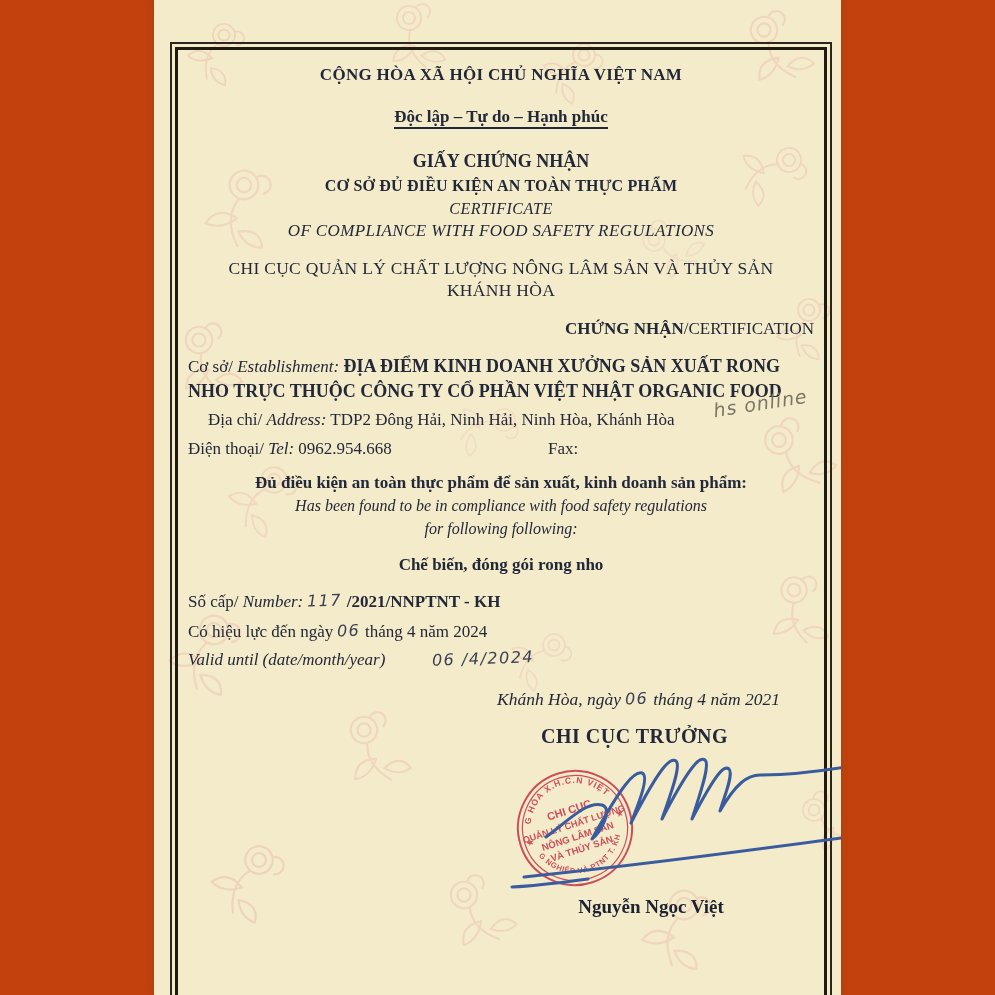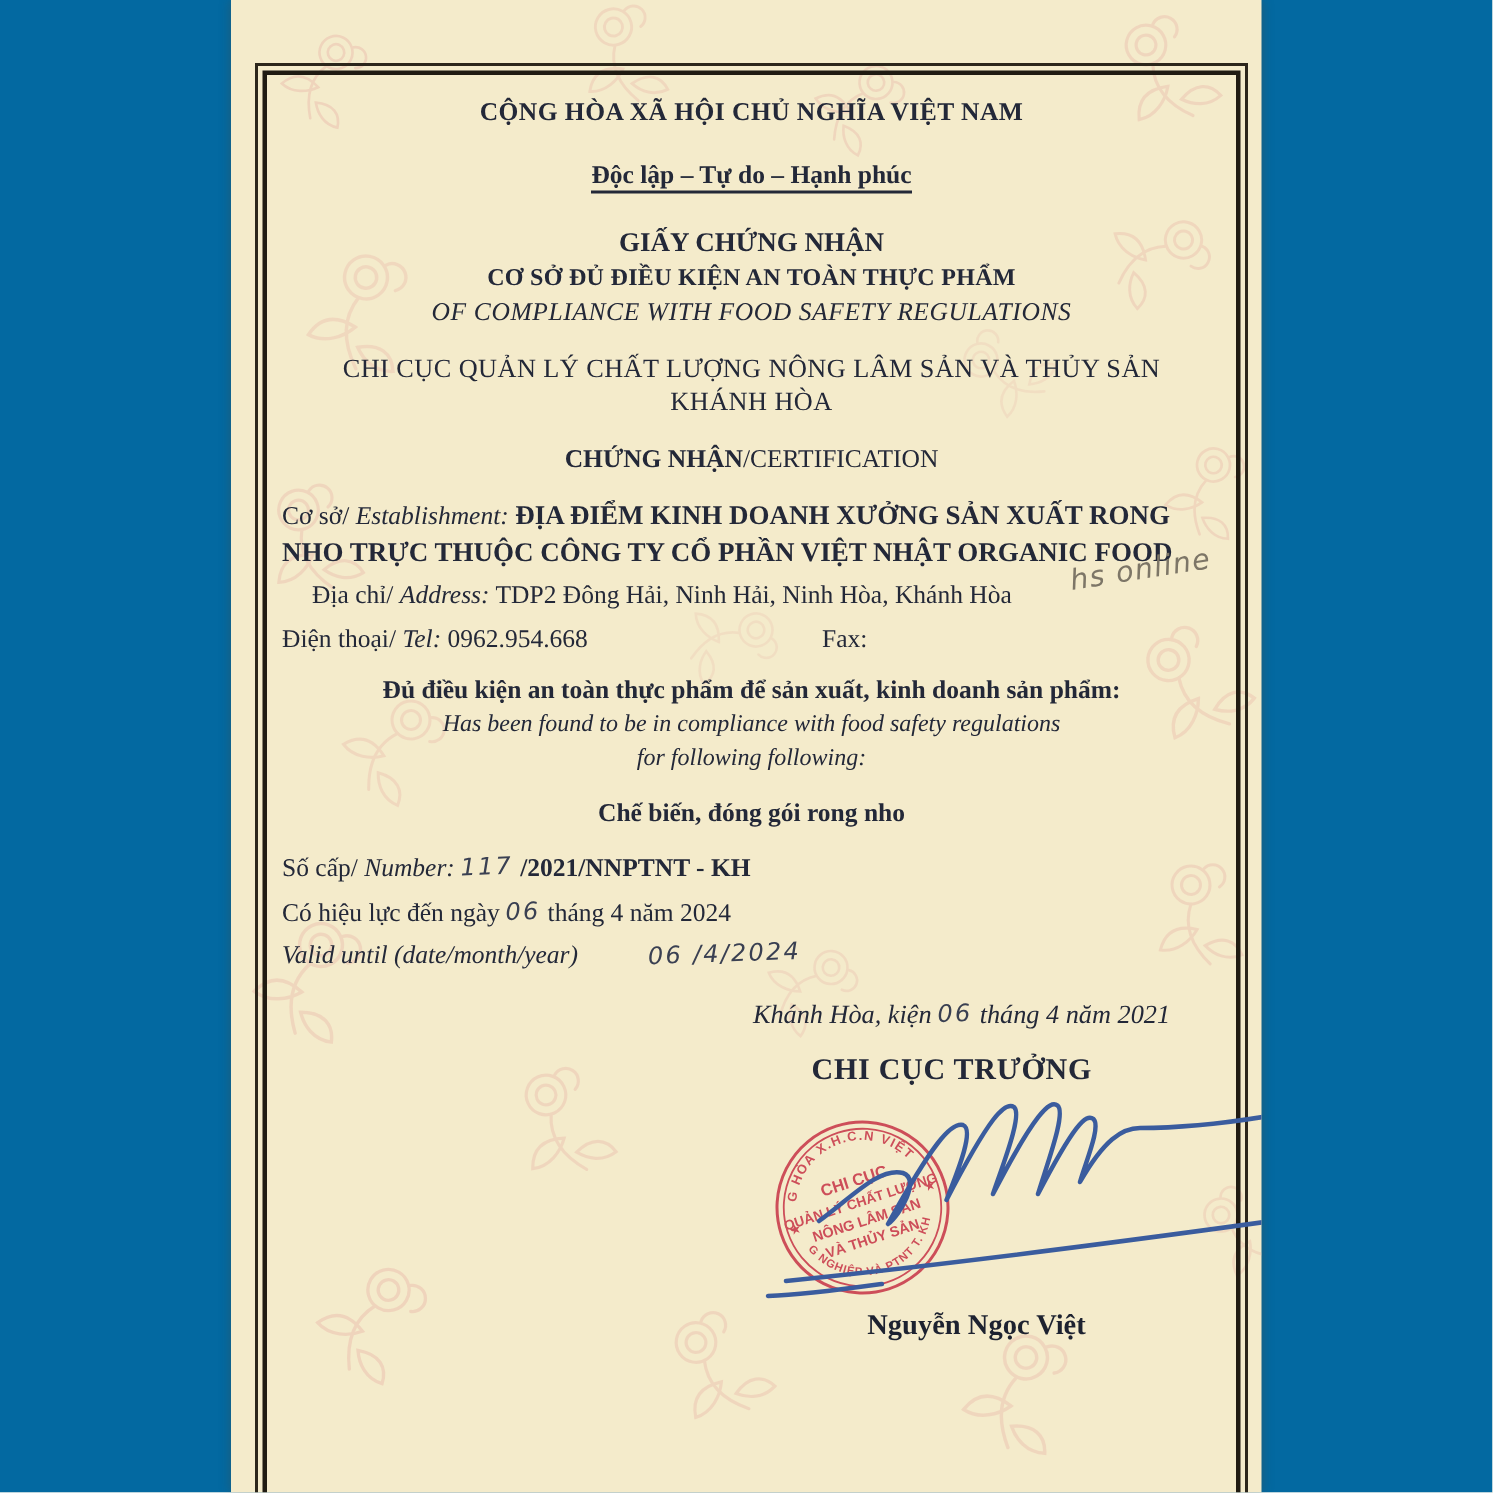--- a/index.html
+++ b/index.html
@@ -1,37 +1,37 @@
 <!DOCTYPE html>
 <html><head>
 <meta charset="utf-8">
 <style>
   html,body{margin:0;padding:0;width:995px;height:995px;background:#ffffff;overflow:hidden;
     font-family:"Liberation Serif","DejaVu Serif",serif;}
-  .stage{position:relative;width:995px;height:995px;background:#0369a1;}
+  .stage{position:relative;width:995px;height:995px;background:#c2410c;}
   .paper{position:absolute;left:154px;top:0;width:687px;height:995px;background:#f4ebcb;
     overflow:hidden;box-shadow:0 0 7px rgba(90,70,40,.35);}
   .floral{position:absolute;left:0;top:0;pointer-events:none;}
   .frame{position:absolute;left:16px;right:9px;top:42px;height:1100px;
     border:2px solid #2c261b;padding:3px;}
   .frame-inner{border:3px solid #201b12;height:100%;box-sizing:border-box;
     padding:4px 10px 0 10px;position:relative;}
   p{margin:0;color:#232838;font-size:17px;line-height:21px;}
   .c{text-align:center;}
   .b{font-weight:bold;}
   .it{font-style:italic;}
   .nat1{font-weight:bold;font-size:17px;margin-top:10px;letter-spacing:.3px;}
   .nat2{font-weight:bold;font-size:17px;margin-top:21px;}
   .nat2 span{border-bottom:2px solid #232838;padding-bottom:1px;}
   .t1{font-weight:bold;font-size:18px;margin-top:24px;}
   .t2{font-weight:bold;font-size:16px;margin-top:3px;letter-spacing:.2px;}
   .t3{font-style:italic;font-size:16px;margin-top:2px;letter-spacing:.5px;}
   .t4{font-style:italic;font-size:17px;margin-top:1px;letter-spacing:.4px;}
   .auth{font-size:17.5px;margin-top:17px;letter-spacing:.3px;}
-  .sect{margin-top:17px;font-size:17px;}
+  .sect{margin-top:17px;font-size:17px;text-align:right;}
   .est{margin-top:15px;font-size:17px;line-height:24px;text-align:left;}
   .est .b{font-size:18px;}
   .addr{margin-top:5px;position:relative;margin-left:20px;}
   .tel{margin-top:8px;position:relative;}
   .fax{position:absolute;left:360px;top:0;}
   .comp{margin-top:13px;font-weight:bold;}
   .comp-en{font-style:italic;font-size:16px;margin-top:2px;}
   .prod{margin-top:15px;font-weight:bold;}
   .num{margin-top:16px;}
   .valid1{margin-top:9px;}
@@ -88,20 +88,21 @@
     </svg>
 
     <div class="frame">
       <div class="frame-inner">
 
         <p class="c nat1">CỘNG HÒA XÃ HỘI CHỦ NGHĨA VIỆT NAM</p>
         <p class="c nat2"><span>Độc lập – Tự do – Hạnh phúc</span></p>
 
         <p class="c t1">GIẤY CHỨNG NHẬN</p>
         <p class="c t2">CƠ SỞ ĐỦ ĐIỀU KIỆN AN TOÀN THỰC PHẨM</p>
+        <p class="c t3">CERTIFICATE</p>
         <p class="c t4">OF COMPLIANCE WITH FOOD SAFETY REGULATIONS</p>
 
         <p class="c auth">CHI CỤC QUẢN LÝ CHẤT LƯỢNG NÔNG LÂM SẢN VÀ THỦY SẢN</p>
         <p class="c auth" style="margin-top:1px">KHÁNH HÒA</p>
 
         <p class="c sect"><span class="b">CHỨNG NHẬN</span><span>/CERTIFICATION</span></p>
 
         <p class="est">
           <span>Cơ sở/</span>
           <span class="it">Establishment:</span>
@@ -140,21 +141,21 @@
           <span class="hand">06</span>
           <span>tháng 4 năm 2024</span>
         </p>
 
         <p class="valid2">
           <span>Valid until (date/month/year)</span>
           <span class="hand" style="margin-left:42px">06 /4/2024</span>
         </p>
 
         <p class="dateline">
-          <span>Khánh Hòa, kiện</span>
+          <span>Khánh Hòa, ngày</span>
           <span class="hand">06</span>
           <span>tháng  4  năm 2021</span>
         </p>
 
         <p class="signer">CHI CỤC TRƯỞNG</p>
 
         <div class="sig-area">
 
           <svg class="stamp" width="150" height="150" viewBox="-75 -75 150 150" opacity="0.88">
             <g transform="rotate(-18)" fill="none" stroke="#c8394a">

